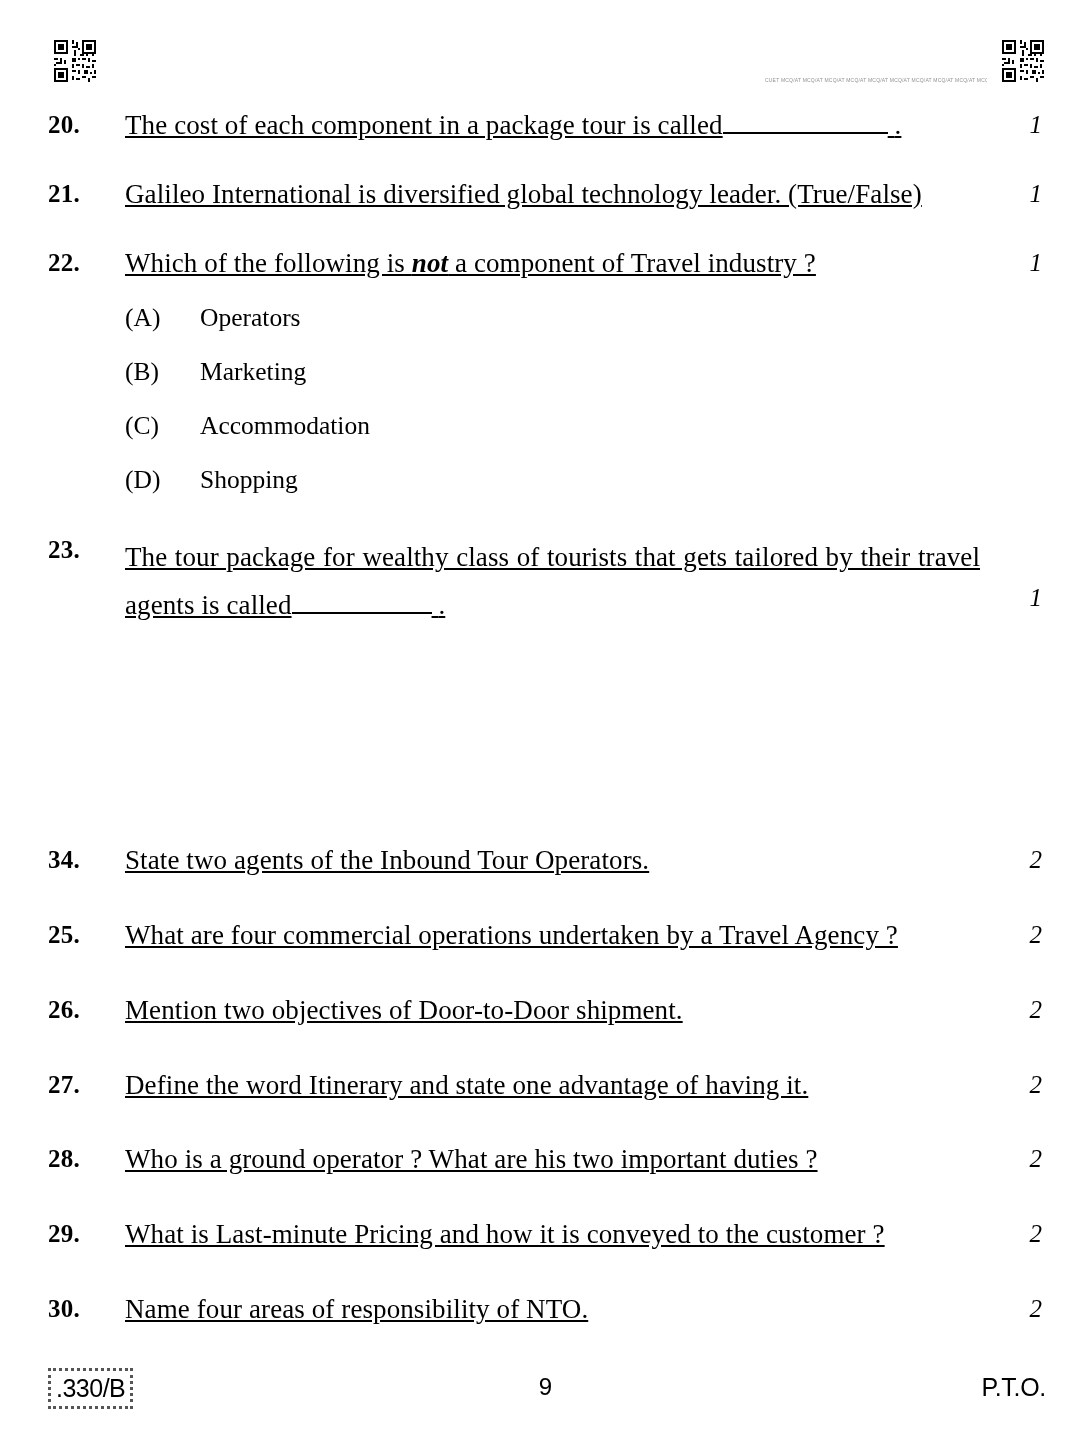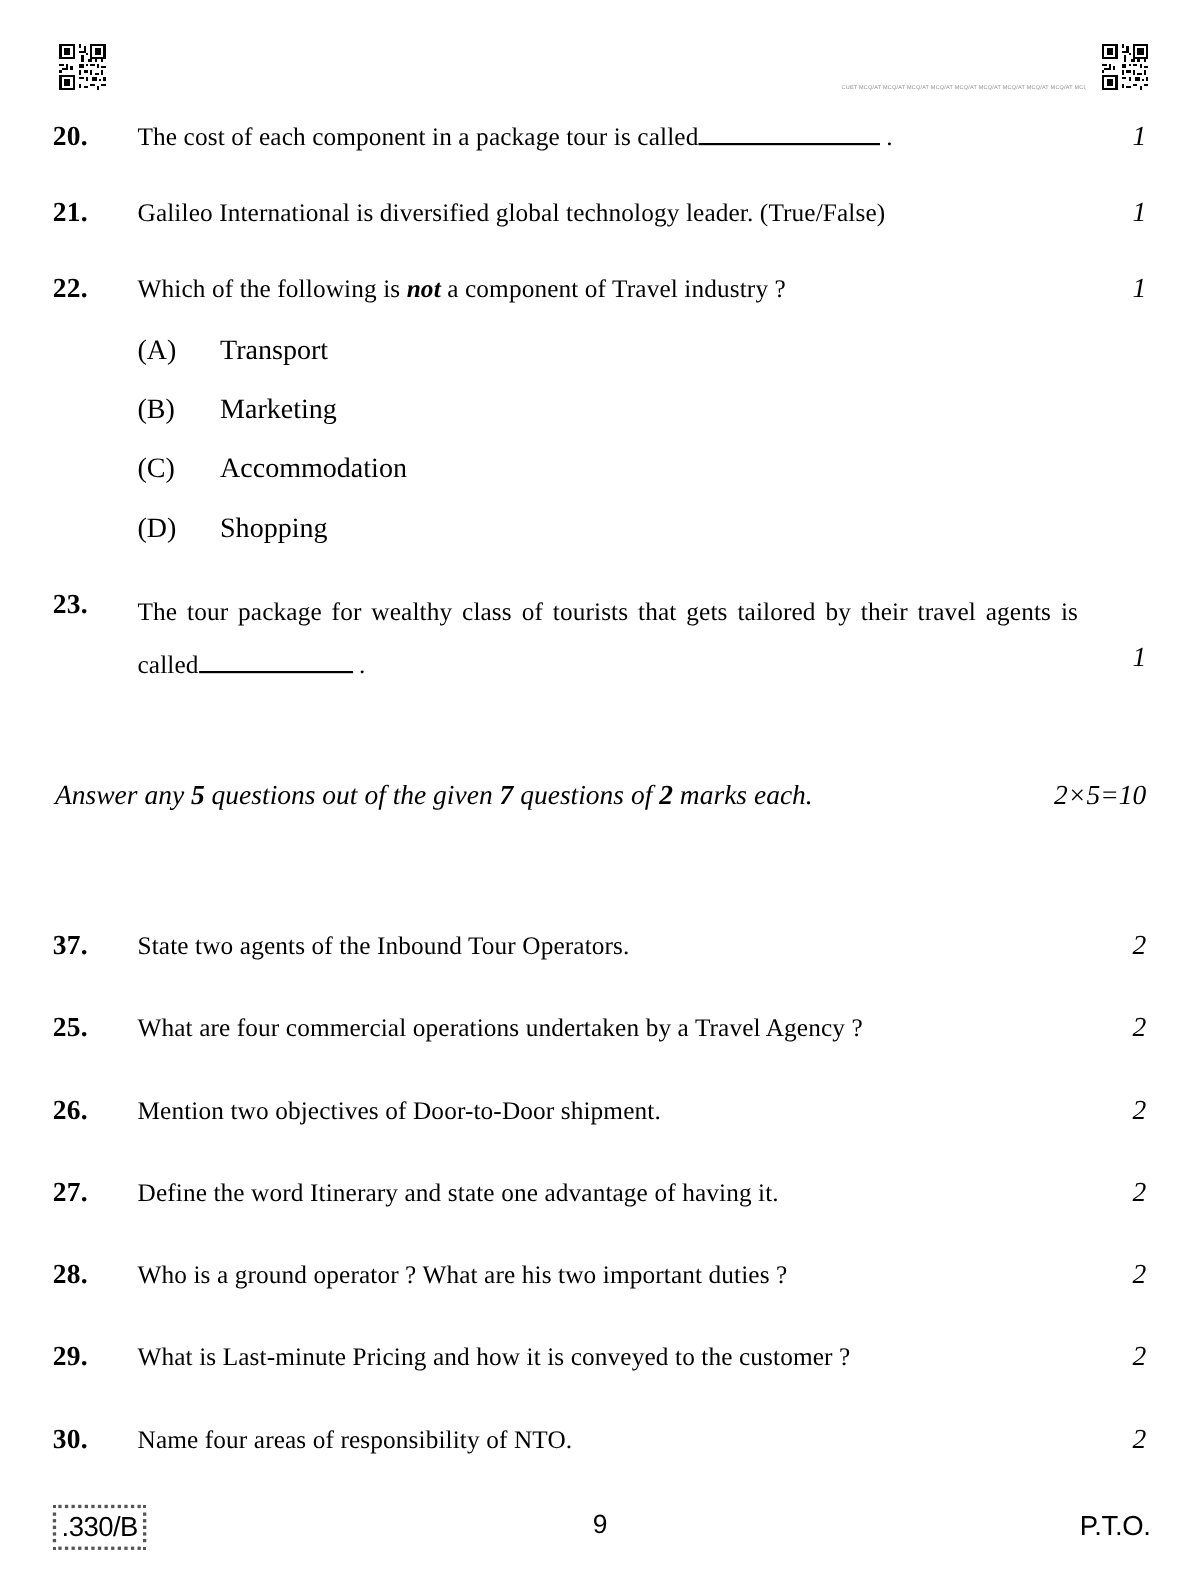--- a/index.html
+++ b/index.html
@@ -64,23 +64,24 @@
     font-weight: bold;
     font-size: 25px;
     line-height: 34px;
     letter-spacing: 0.2px;
   }
   .q-text {
     position: absolute;
     left: 125px;
     top: 0;
     width: 855px;
-    font-size: 23px;
+    font-size: 27px;
     line-height: 34px;
     letter-spacing: 0.1px;
+    text-decoration: underline;
   }
   .q-text.two-line {
     line-height: 48px;
     text-align: justify;
     text-align-last: left;
   }
   .q-mark {
     position: absolute;
     left: 980px;
     top: 0;
@@ -310,48 +311,44 @@
   </div>
 
   <div class="q" style="top:246px;">
     <div class="q-num">22.</div>
     <div class="q-text"><span>Which of the following is</span> <span class="bi">not</span> <span>a component of Travel industry ?</span></div>
     <div class="q-mark">1</div>
   </div>
 
   <div class="opt" style="top:301px;">
     <div class="opt-label">(A)</div>
-    <div class="opt-text">Transport</div>
+    <div class="opt-text">Operators</div>
   </div>
   <div class="opt" style="top:355px;">
     <div class="opt-label">(B)</div>
     <div class="opt-text">Marketing</div>
   </div>
   <div class="opt" style="top:409px;">
     <div class="opt-label">(C)</div>
     <div class="opt-text">Accommodation</div>
   </div>
   <div class="opt" style="top:463px;">
     <div class="opt-label">(D)</div>
     <div class="opt-text">Shopping</div>
   </div>
 
   <div class="q" style="top:533px;">
     <div class="q-num">23.</div>
     <div class="q-text two-line"><span>The tour package for wealthy class of tourists that gets tailored by their travel agents is called</span><span class="blank-line blank-short"></span> <span>.</span></div>
     <div class="q-mark second-line">1</div>
   </div>
 
-  <div class="section-note">
-    <div class="note-text"><span>Answer any </span><b>5</b><span> questions out of the given </span><b>7</b><span> questions of </span><b>2</b><span> marks each.</span></div>
-    <div class="note-marks">2×5=10</div>
-  </div>
 
   <div class="q" style="top:843px;">
-    <div class="q-num">37.</div>
+    <div class="q-num">34.</div>
     <div class="q-text">State two agents of the Inbound Tour Operators.</div>
     <div class="q-mark">2</div>
   </div>
 
   <div class="q" style="top:918px;">
     <div class="q-num">25.</div>
     <div class="q-text">What are four commercial operations undertaken by a Travel Agency ?</div>
     <div class="q-mark">2</div>
   </div>
 

